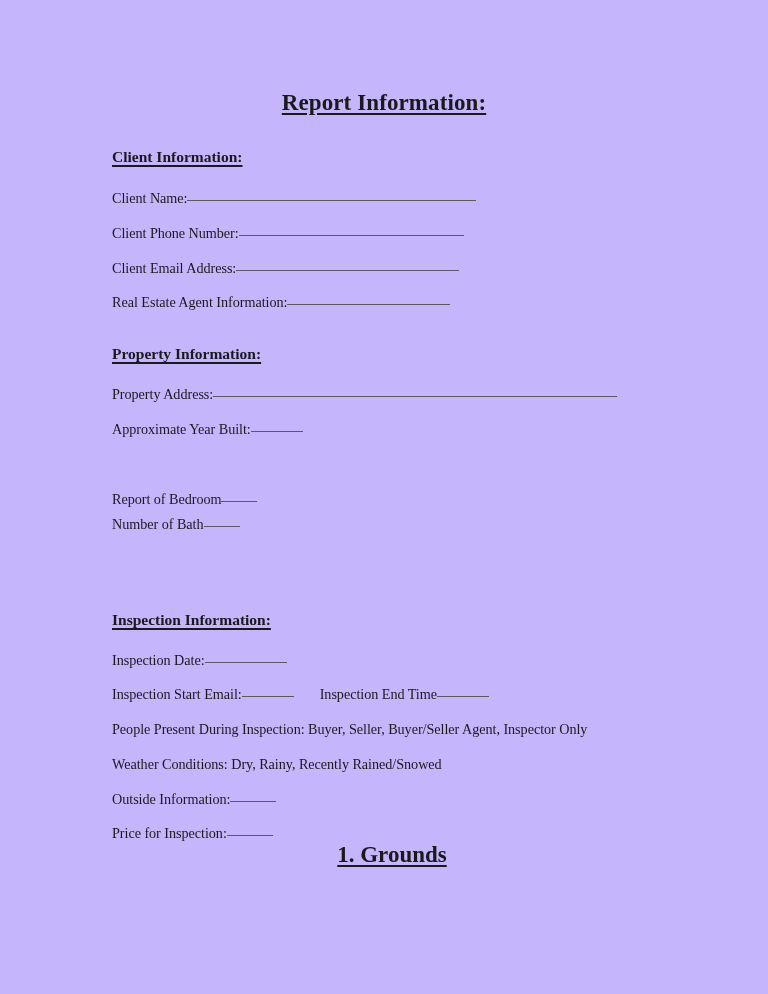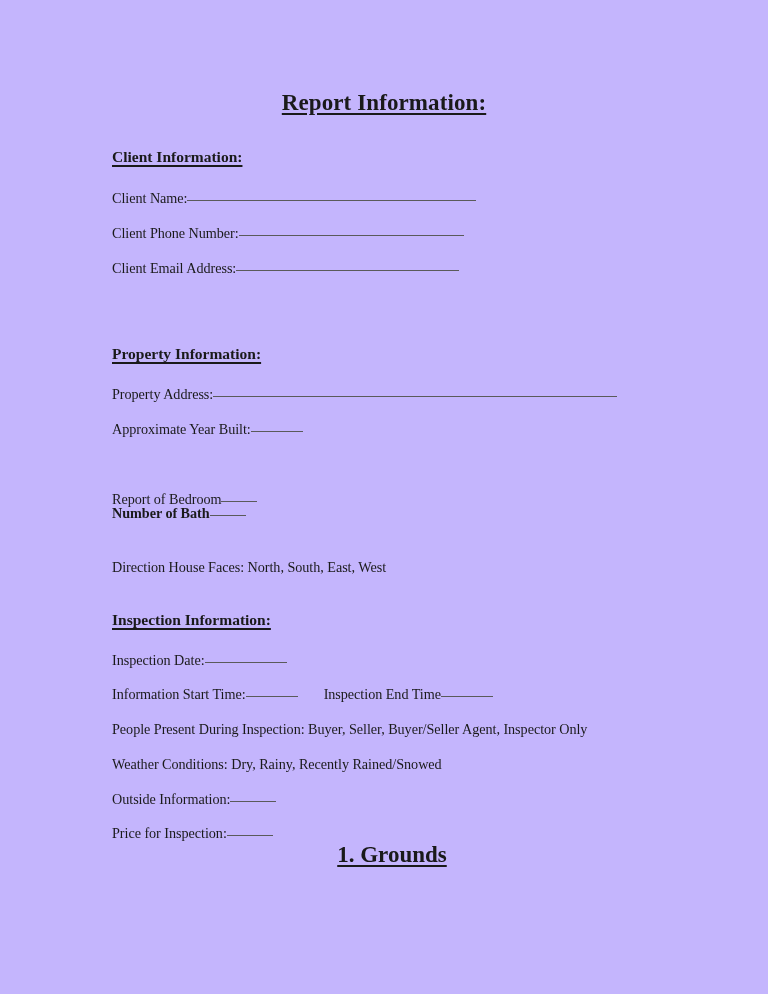--- a/index.html
+++ b/index.html
@@ -115,56 +115,56 @@
   </div>
 
   <div class="field-line" style="top:225px;">
     <span class="label">Client Phone Number:</span><span class="rule" style="width: 225px;"></span>
   </div>
 
   <div class="field-line" style="top:260px;">
     <span class="label">Client Email Address:</span><span class="rule" style="width: 223px;"></span>
   </div>
 
+  <div class="field-line" style="top:294px;">
+    <span class="label">Real Estate Agent Information:</span><span class="rule" style="width: 163px;"></span>
+  </div>
 
   <div class="section-heading" style="top:345px;">
     <span class="u">Property Information:</span>
   </div>
 
   <div class="field-line" style="top:386px;">
     <span class="label">Property Address:</span><span class="rule" style="width: 404px;"></span>
   </div>
 
   <div class="field-line" style="top:421px;">
     <span class="label">Approximate Year Built:</span><span class="rule" style="width: 52px;"></span>
   </div>
 
 
   <div class="field-line" style="top:491px;">
     <span class="label">Report of Bedroom</span><span class="rule" style="width: 36px;"></span>
   </div>
 
-  <div class="field-line" style="top:505px;font-weight:bold;">
+  <div class="field-line" style="top:516px;">
     <span class="label">Number of Bath</span><span class="rule" style="width: 36px;"></span>
   </div>
 
-  <div class="field-line" style="top:559px;">
-    <span class="label">Direction House Faces: North, South, East, West</span>
-  </div>
 
   <div class="section-heading" style="top:611px;">
     <span class="u">Inspection Information:</span>
   </div>
 
   <div class="field-line" style="top:652px;">
     <span class="label">Inspection Date:</span><span class="rule" style="width: 82px;"></span>
   </div>
 
   <div class="field-line" style="top:686px;">
-    <span class="label">Information Start Time:</span><span class="rule" style="width: 52px;"></span><span class="gap-tab"></span><span class="label">Inspection End Time</span><span class="rule" style="width: 52px;"></span>
+    <span class="label">Inspection Start Email:</span><span class="rule" style="width: 52px;"></span><span class="gap-tab"></span><span class="label">Inspection End Time</span><span class="rule" style="width: 52px;"></span>
   </div>
 
   <div class="field-line" style="top:721px;">
     <span class="label">People Present During Inspection: Buyer, Seller, Buyer/Seller Agent, Inspector Only</span>
   </div>
 
   <div class="field-line" style="top:756px;">
     <span class="label">Weather Conditions: Dry, Rainy, Recently Rained/Snowed</span>
   </div>
 

